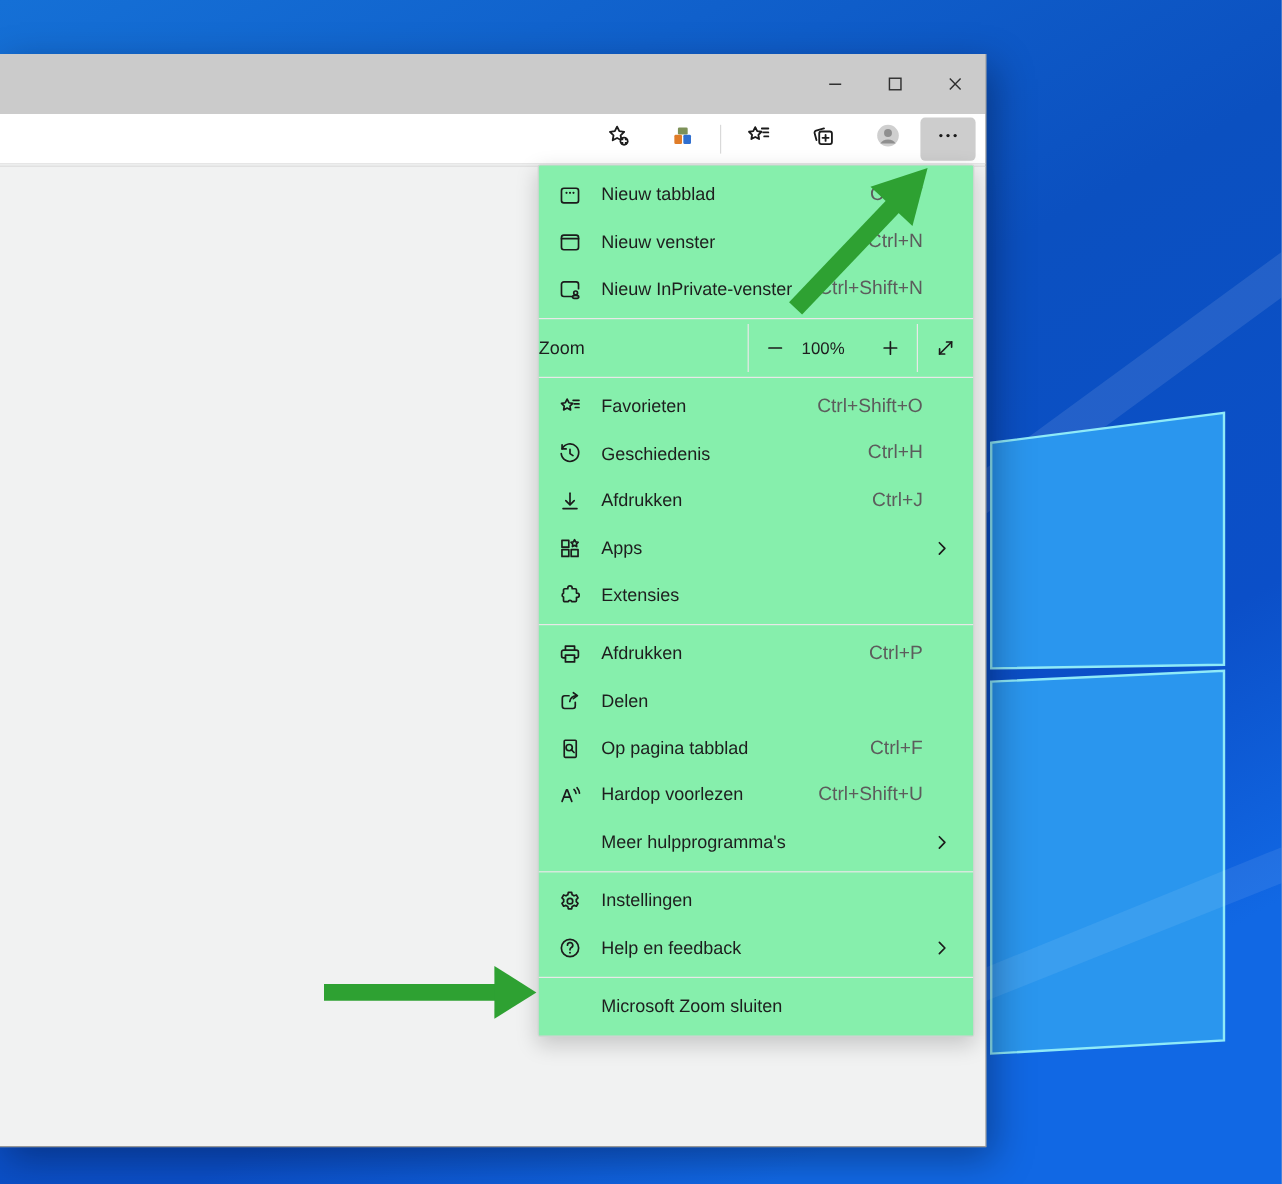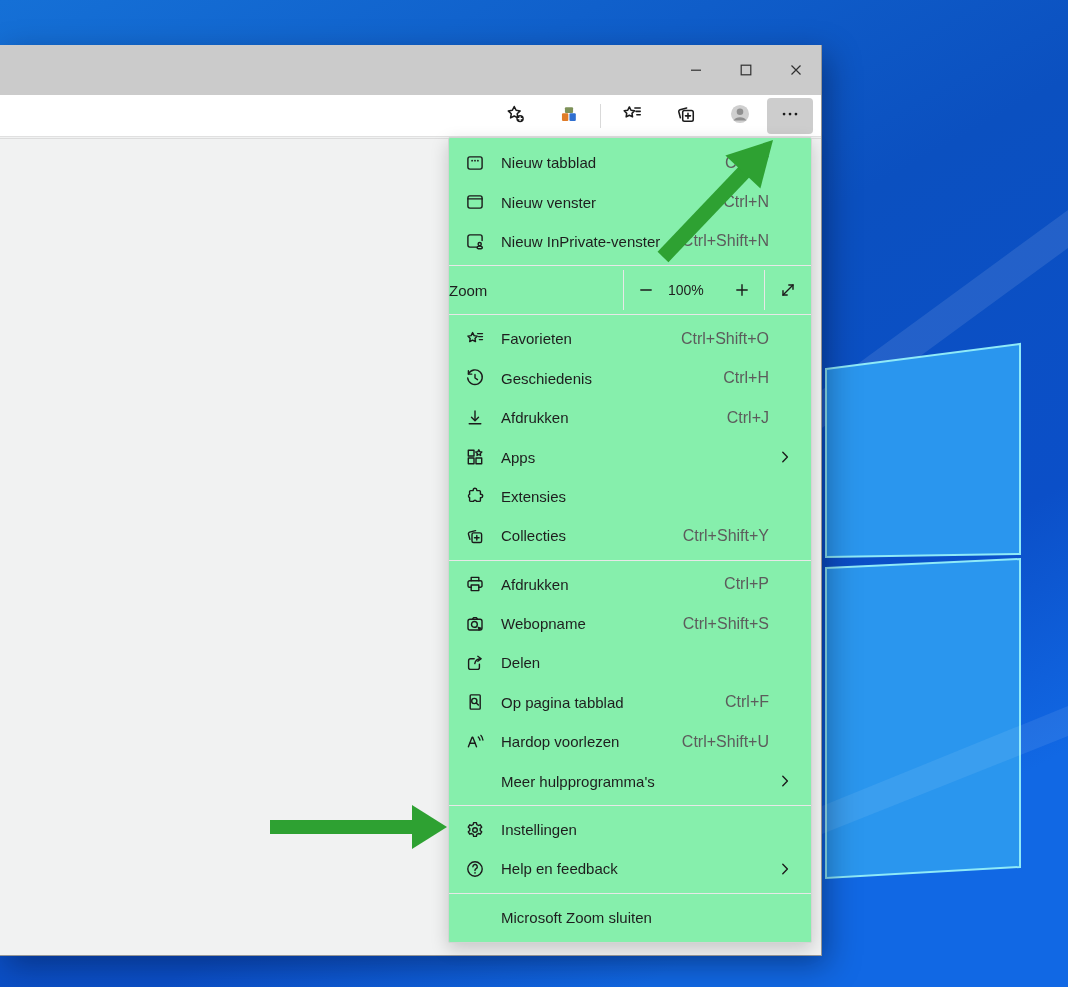--- a/index.html
+++ b/index.html
@@ -246,48 +246,29 @@
         <span class="chev"><svg viewBox="0 0 16 16">
             <path d="M5.8 3.3l4.6 4.7-4.6 4.7"></path>
           </svg></span>
       </div>
       <div class="mi">
         <span class="ic"><svg viewBox="0 0 20 20">
             <path d="M8.2 4.1a1.8 1.8 0 0 1 3.6 0v.5h2.6a1 1 0 0 1 1 1v2.6h.5a1.8 1.8 0 0 1 0 3.6h-.5v2.6a1 1 0 0 1-1 1h-2.8a1.7 1.7 0 0 0-3.2 0H5.6a1 1 0 0 1-1-1v-2.8a1.7 1.7 0 0 1 0-3.2V5.6a1 1 0 0 1 1-1h2.6v-.5z"></path>
           </svg></span>
         <span class="lbl">Extensies</span>
       </div>
-      <div class="mi">
-        <span class="ic"><svg viewBox="0 0 20 20">
-            <path d="M4.9 13.4L3.5 8.2a1.6 1.6 0 0 1 1.1-2l6-1.6"></path>
-            <rect x="7" y="6.9" width="9.6" height="9.6" rx="1.6"></rect>
-            <path d="M11.8 9.4v4.6M9.5 11.7h4.6"></path>
-          </svg></span>
-        <span class="lbl">Collecties</span>
-        <span class="sc">Ctrl+Shift+Y</span>
-      </div>
       <div class="sep"></div>
       <div class="mi">
         <span class="ic"><svg viewBox="0 0 20 20">
             <path d="M6.2 6.7V3.4h7.6v3.3"></path>
             <path d="M6.2 13.3H4.6A1.6 1.6 0 0 1 3 11.7V8.3a1.6 1.6 0 0 1 1.6-1.6h10.8A1.6 1.6 0 0 1 17 8.3v3.4a1.6 1.6 0 0 1-1.6 1.6h-1.6"></path>
             <rect x="6.2" y="11" width="7.6" height="5.6"></rect>
           </svg></span>
         <span class="lbl">Afdrukken</span>
         <span class="sc">Ctrl+P</span>
-      </div>
-      <div class="mi">
-        <span class="ic"><svg viewBox="0 0 20 20">
-            <rect x="3" y="5.2" width="14" height="10.8" rx="2"></rect>
-            <circle cx="9.4" cy="10.4" r="2.9"></circle>
-            <path d="M7.6 5.2l1-1.6h2.8l1 1.6"></path>
-            <path d="M12.4 12.4l4.6 1.3-3.2 3.2-1.4-4.5z" class="f"></path>
-          </svg></span>
-        <span class="lbl">Webopname</span>
-        <span class="sc">Ctrl+Shift+S</span>
       </div>
       <div class="mi">
         <span class="ic"><svg viewBox="0 0 20 20">
             <path d="M9.2 5.8H5.6a2 2 0 0 0-2 2v6.6a2 2 0 0 0 2 2h6.8a2 2 0 0 0 2-2v-3.2"></path>
             <path d="M9.8 10.6c.5-3 2.2-4.6 5.6-4.9"></path>
             <path d="M12.8 3.3l3.4 2.4-3.4 2.5"></path>
           </svg></span>
         <span class="lbl">Delen</span>
       </div>
       <div class="mi">

